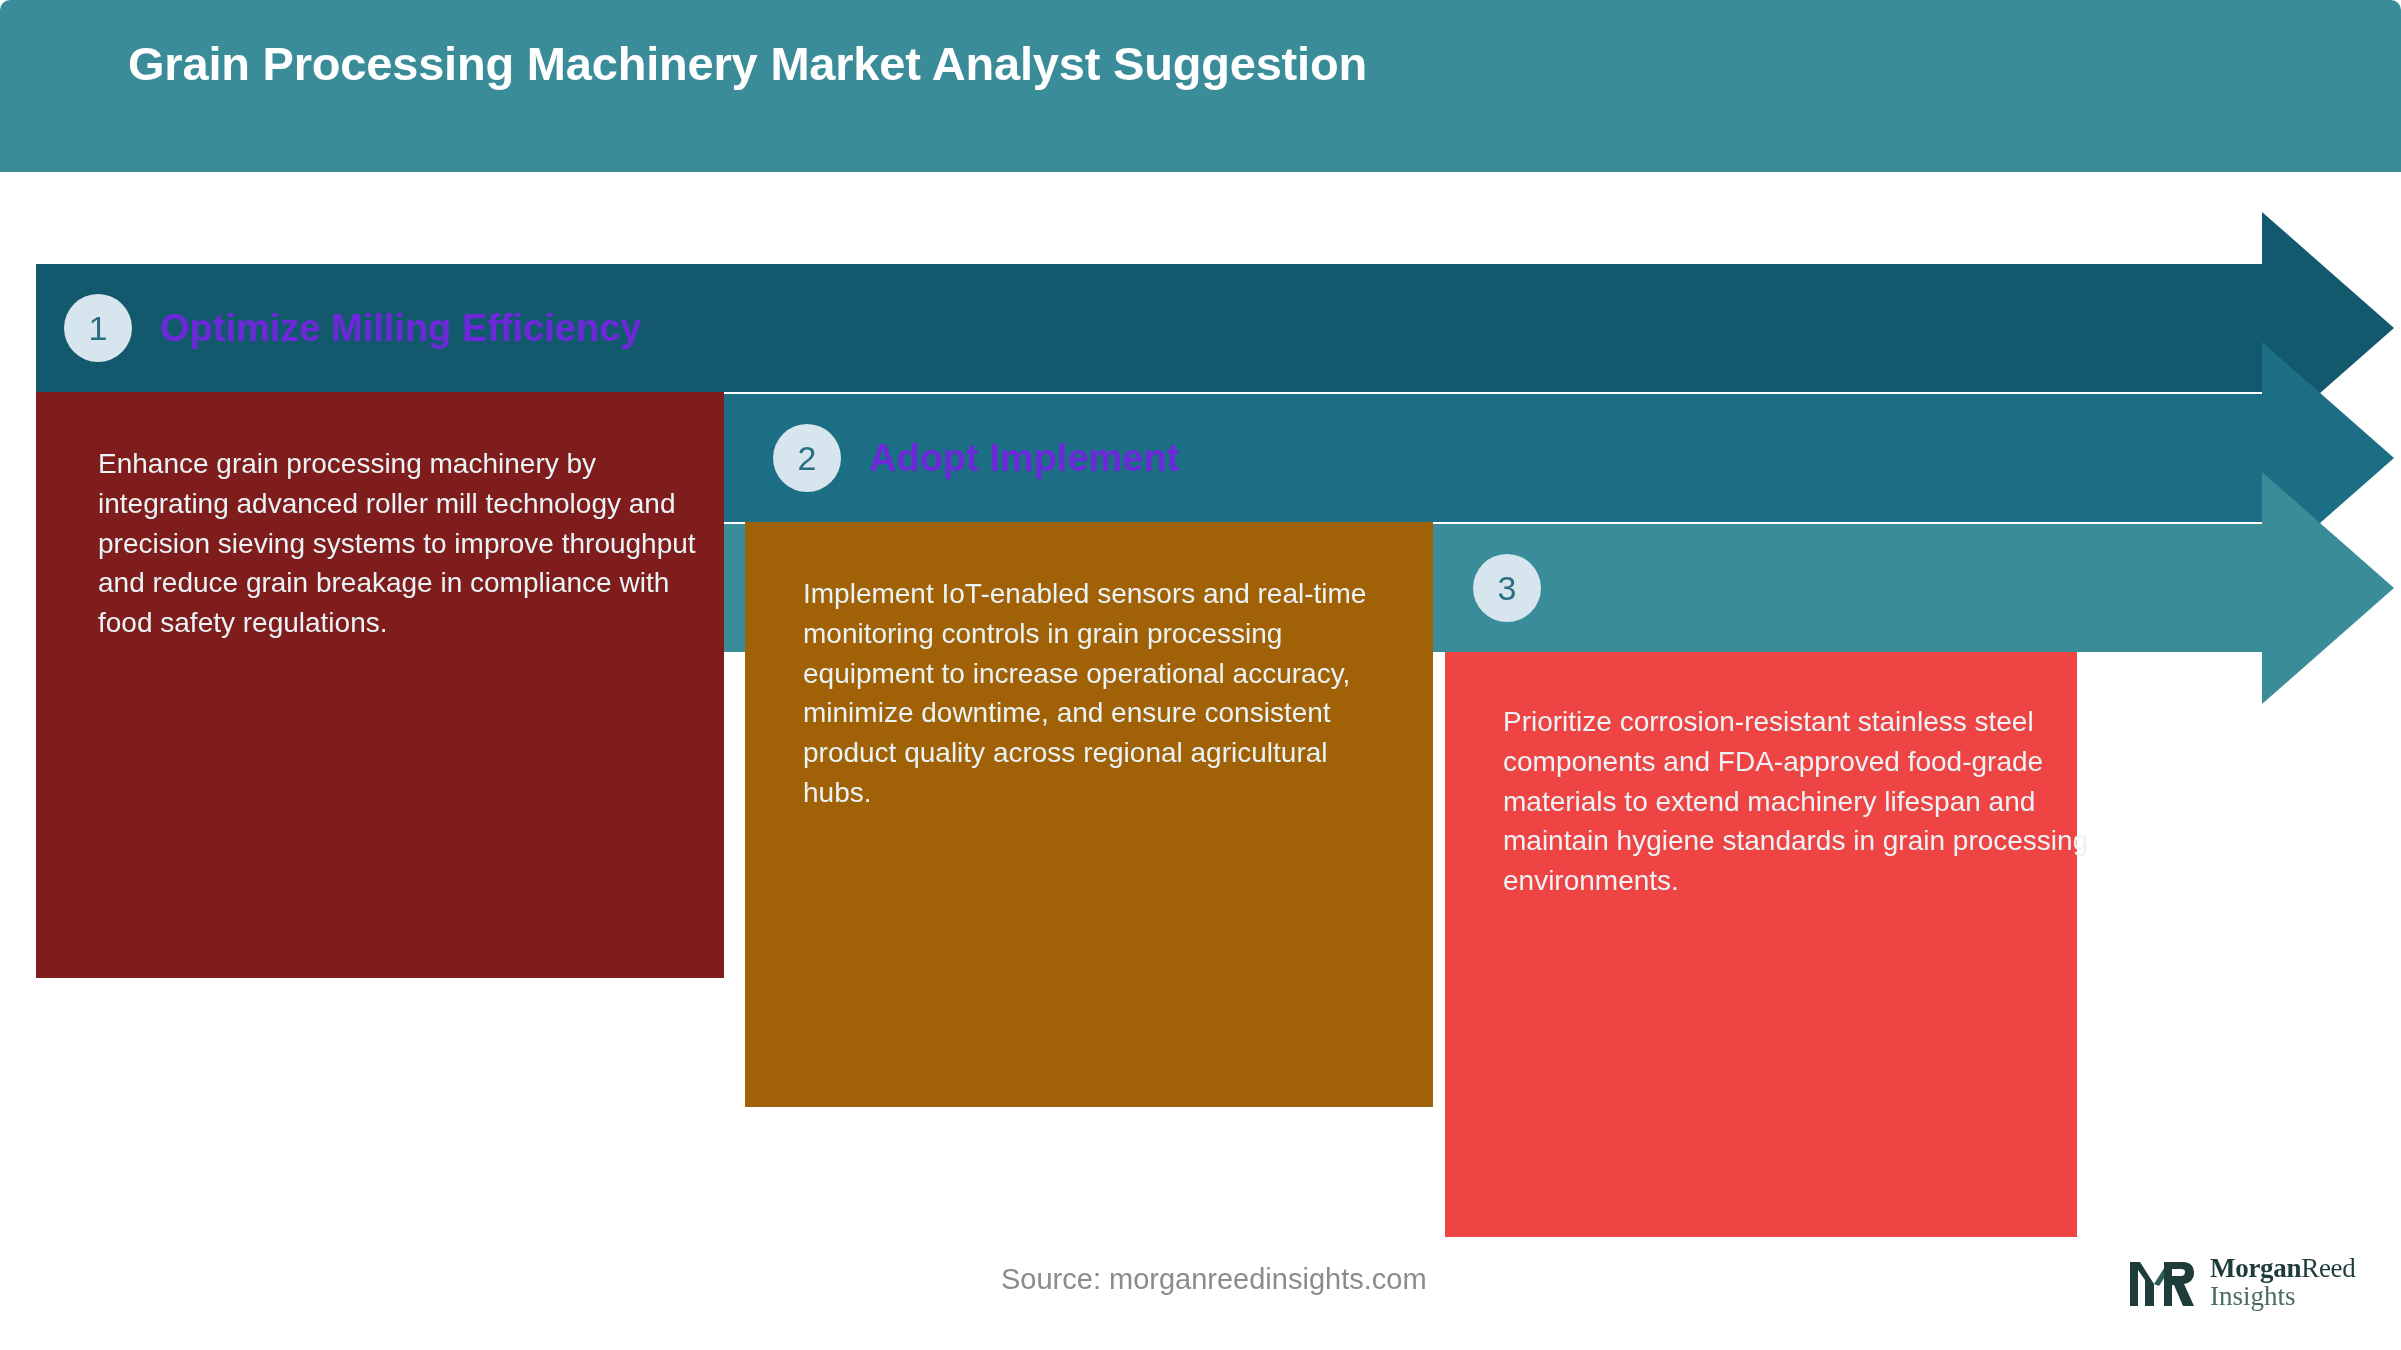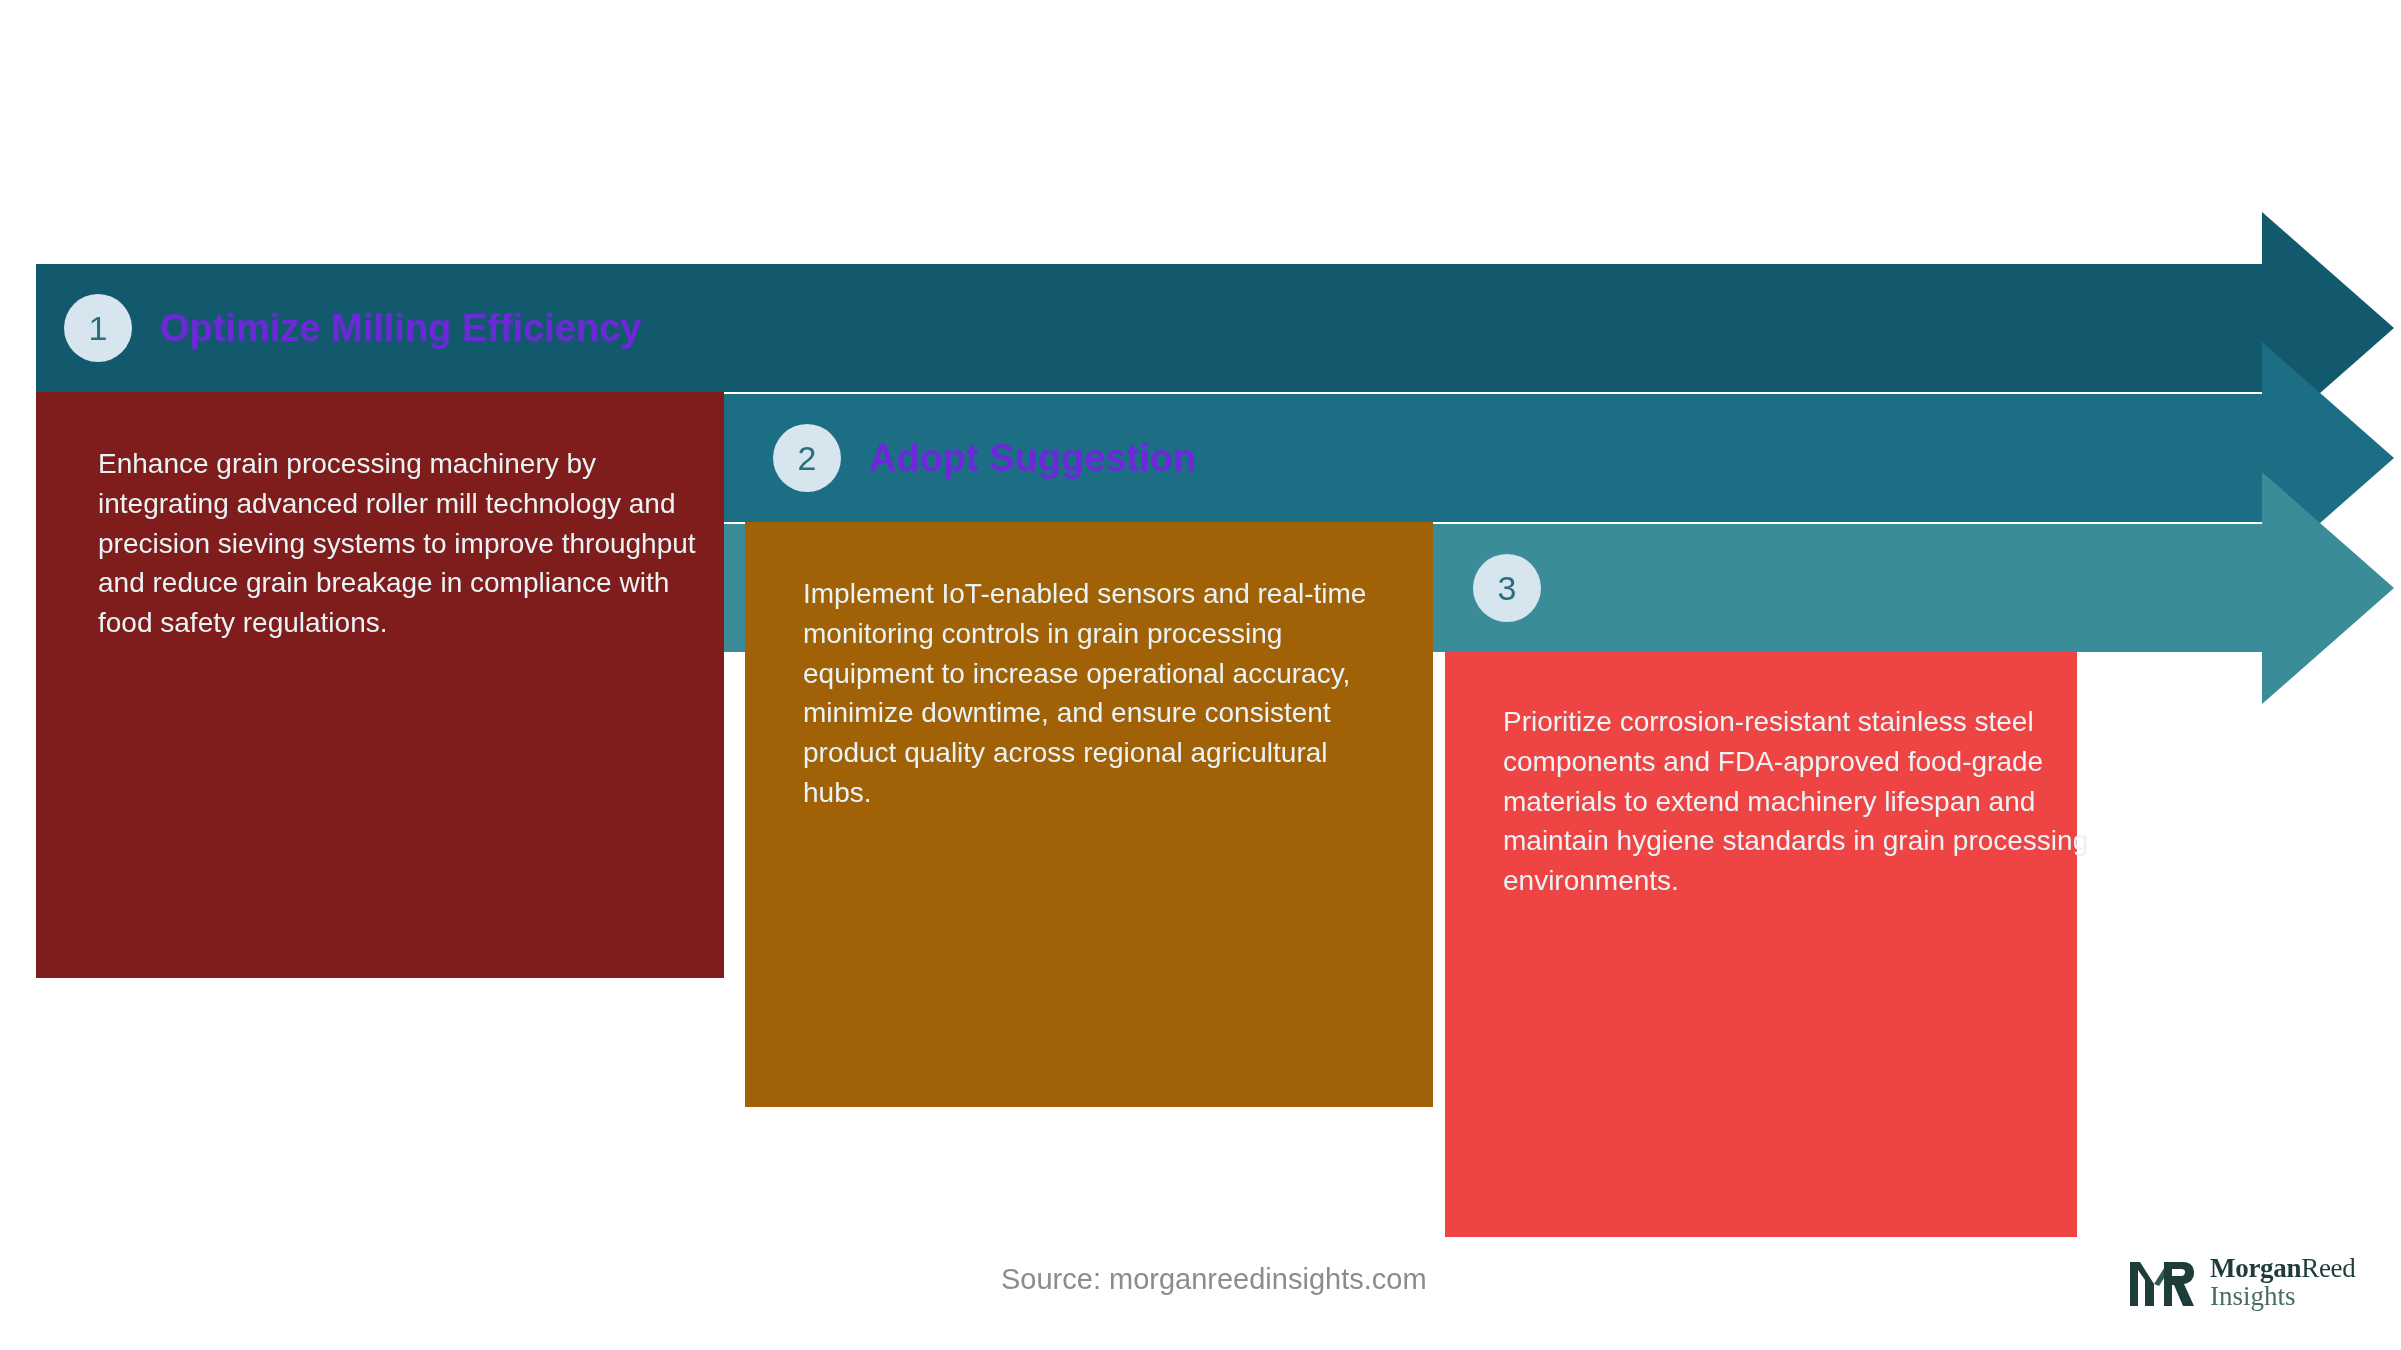--- a/index.html
+++ b/index.html
@@ -103,20 +103,23 @@
   .logo-l1{font-size:27px;color:#1E3D3A;letter-spacing:-0.3px;}
   .logo-l1 b{font-weight:bold;}
   .logo-l1 span{font-weight:normal;}
   .logo-l2{font-size:27px;color:#4A6B66;}
 </style>
 </head>
 <body>
 
 <div class="canvas">
 
+  <div class="header-band">
+    <div class="header-title">Grain Processing Machinery Market Analyst Suggestion</div>
+  </div>
 
   <div class="arrow-row" id="arrow1">
     <div class="arrow-bar"></div>
     <div class="arrow-head">
       <svg viewBox="0 0 180 232" preserveAspectRatio="none">
         <polygon points="0,52 48,52 48,0 180,116 48,232 48,180 0,180" fill="#13596E"></polygon>
       </svg>
     </div>
   </div>
 
@@ -137,21 +140,21 @@
       </svg>
     </div>
   </div>
 
   <div class="step-head" id="head1">
     <div class="badge">1</div>
     <div class="step-title">Optimize Milling Efficiency</div>
   </div>
   <div class="step-head" id="head2">
     <div class="badge">2</div>
-    <div class="step-title">Adopt Suggestion</div>
+    <div class="step-title">Adopt Implement</div>
   </div>
   <div class="step-head" id="head3">
     <div class="badge">3</div>
   </div>
 
   <div class="panel" id="panel1">
     <div class="panel-text">Enhance grain processing machinery by integrating advanced roller mill technology and precision sieving systems to improve throughput and reduce grain breakage in compliance with food safety regulations.</div>
   </div>
   <div class="panel" id="panel2">
     <div class="panel-text">Implement IoT-enabled sensors and real-time monitoring controls in grain processing equipment to increase operational accuracy, minimize downtime, and ensure consistent product quality across regional agricultural hubs.</div>

